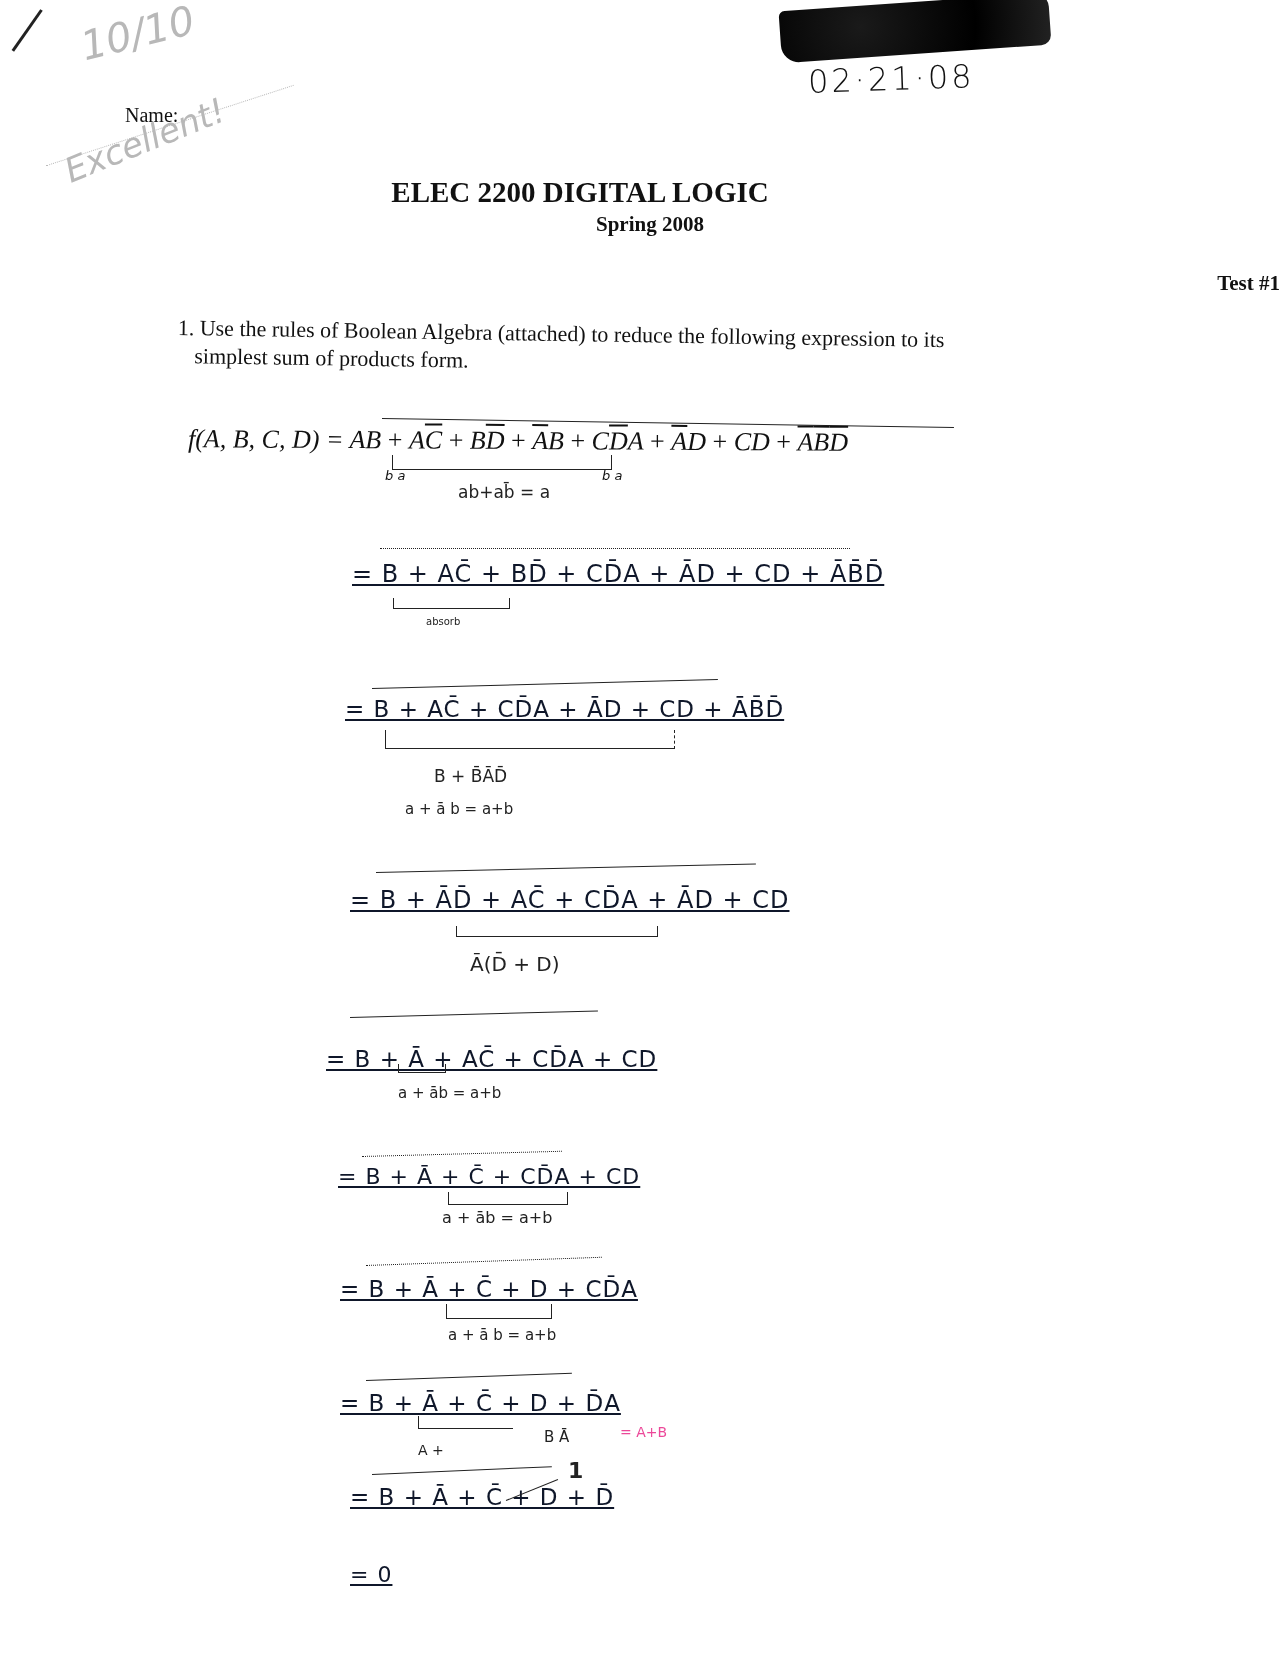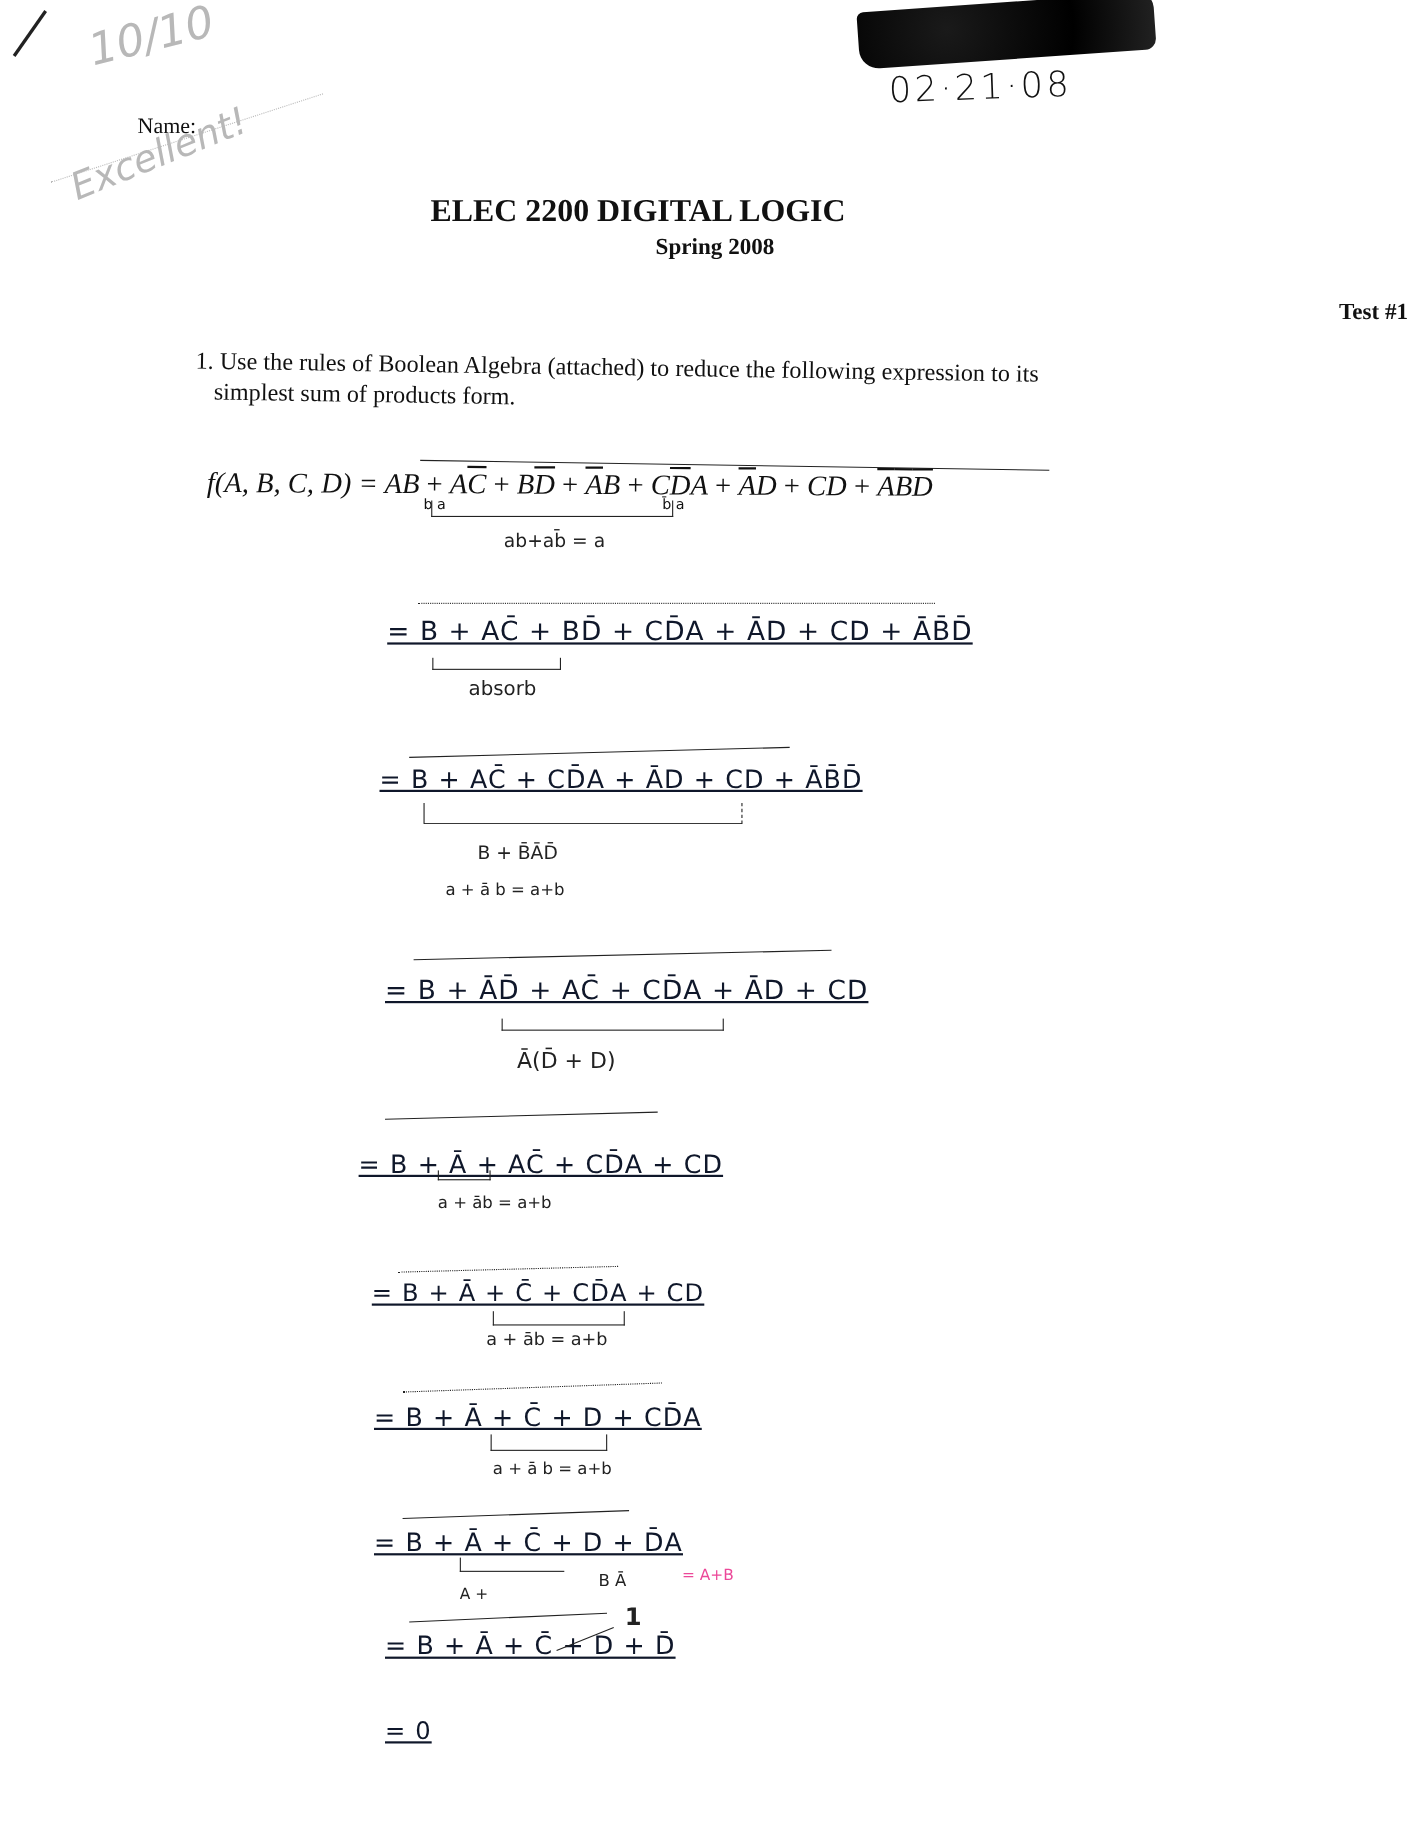--- a/index.html
+++ b/index.html
@@ -26,21 +26,21 @@
 
   #course-title { left: 0; width: 1160px; top: 176px; text-align: center; font-size: 29px; font-weight: bold; box-sizing: border-box; }
   #semester { left: 0; width: 1280px; top: 212px; text-align: center; font-size: 21px; font-weight: bold; padding-left: 20px; box-sizing: border-box; }
   #test-label { left: 0; width: 1280px; top: 271px; text-align: right; font-size: 21px; font-weight: bold; padding-left: 20px; box-sizing: border-box; }
 
   #q1 { left: 178px; top: 314px; width: 900px; font-size: 22px; line-height: 28px; transform: rotate(0.9deg); transform-origin: left top; }
   #q1 .l2 { padding-left: 17px; }
 
   #func { left: 188px; top: 426px; font-size: 26px; font-style: italic; white-space: nowrap; transform: rotate(0.3deg); }
   #func .op { font-style: normal; }
-  .sm { font-size: 13px; font-family: "DejaVu Sans", sans-serif; }
+  .sm { font-size: 13px; font-style: italic; font-family: "DejaVu Sans", sans-serif; margin-top: 16px; }
 </style>
 </head>
 <body>
 
 <div id="redaction" class="abs"></div>
 <div id="date" class="abs">02·21·08</div>
 
 <div id="grade-mark" class="abs"></div>
 <div id="faint-score" class="abs faint">10/10</div>
 <div id="faint-line" class="abs"></div>
@@ -69,21 +69,21 @@
   <span><span class="ob">A</span><span class="ob">B</span><span class="ob">D</span></span>
 </div>
 <div class="abs sm" style="left:385px; top:452px;">b a</div>
 <div class="abs sm" style="left:602px; top:452px;">b̄ a</div>
 <div class="bracket" style="left:392px; top:455px; width:218px;"></div>
 <div class="abs note" style="left:458px; top:482px;">ab+ab̄ = a</div>
 
 <div class="bar" style="left:380px; top:548px; width:470px; border-top-style:dotted;"></div>
 <div class="abs hand" style="left:352px; top:560px; font-size:24px;">= B + AC̄ + BD̄ + CD̄A + ĀD + CD + ĀB̄D̄</div>
 <div class="bracket" style="left:393px; top:598px; width:115px; height:10px;"></div>
-<div class="abs note" style="left:426px; top:616px; font-size:18px;">absorb</div>
+<div class="abs note" style="left:426px; top:616px; font-size:10px;">absorb</div>
 
 <div class="bar" style="left:372px; top:688px; width:346px; transform:rotate(-1.5deg);"></div>
 <div class="abs hand" style="left:345px; top:696px; font-size:23px;">= B + AC̄ + CD̄A + ĀD + CD + ĀB̄D̄</div>
 <div class="bracket" style="left:385px; top:730px; width:288px; height:18px; border-right-style:dashed;"></div>
 <div class="abs note" style="left:434px; top:766px;">B + B̄ĀD̄</div>
 <div class="abs note" style="left:405px; top:800px; font-size:15px;">a + ā b = a+b</div>
 
 <div class="bar" style="left:376px; top:872px; width:380px; transform:rotate(-1.3deg);"></div>
 <div class="abs hand" style="left:350px; top:886px; font-size:24px;">= B + ĀD̄ + AC̄ + CD̄A + ĀD + CD</div>
 <div class="bracket" style="left:456px; top:926px; width:200px; height:10px;"></div>

